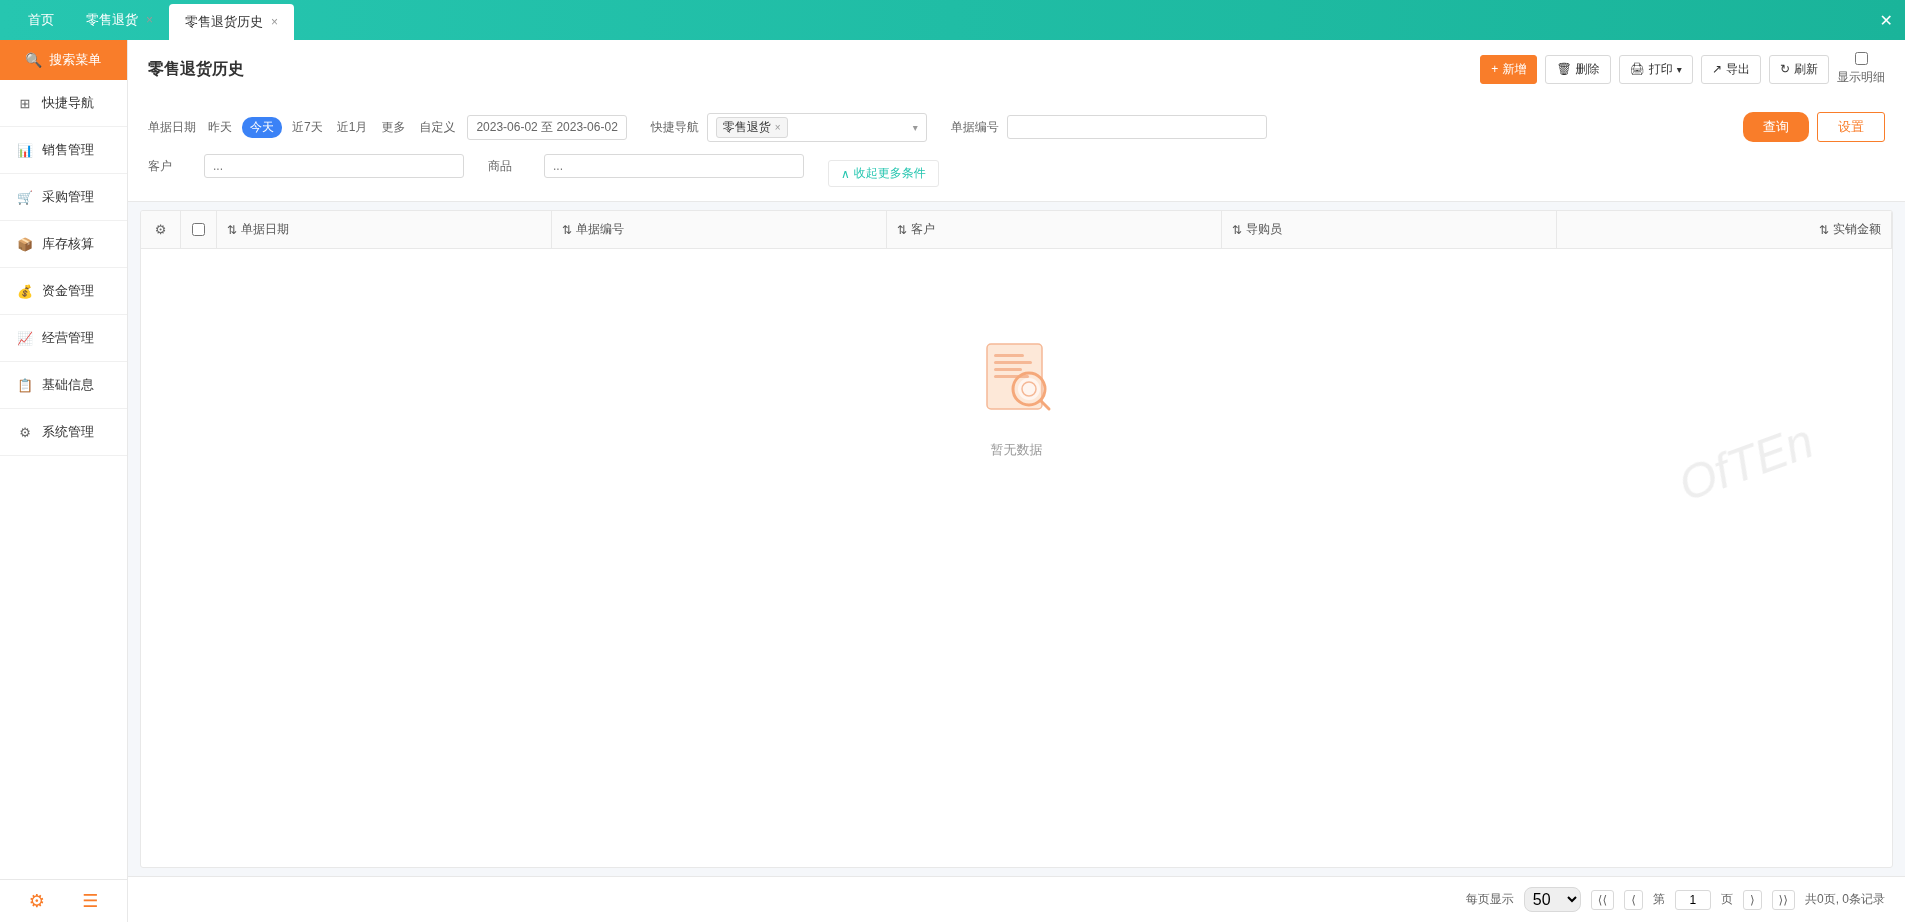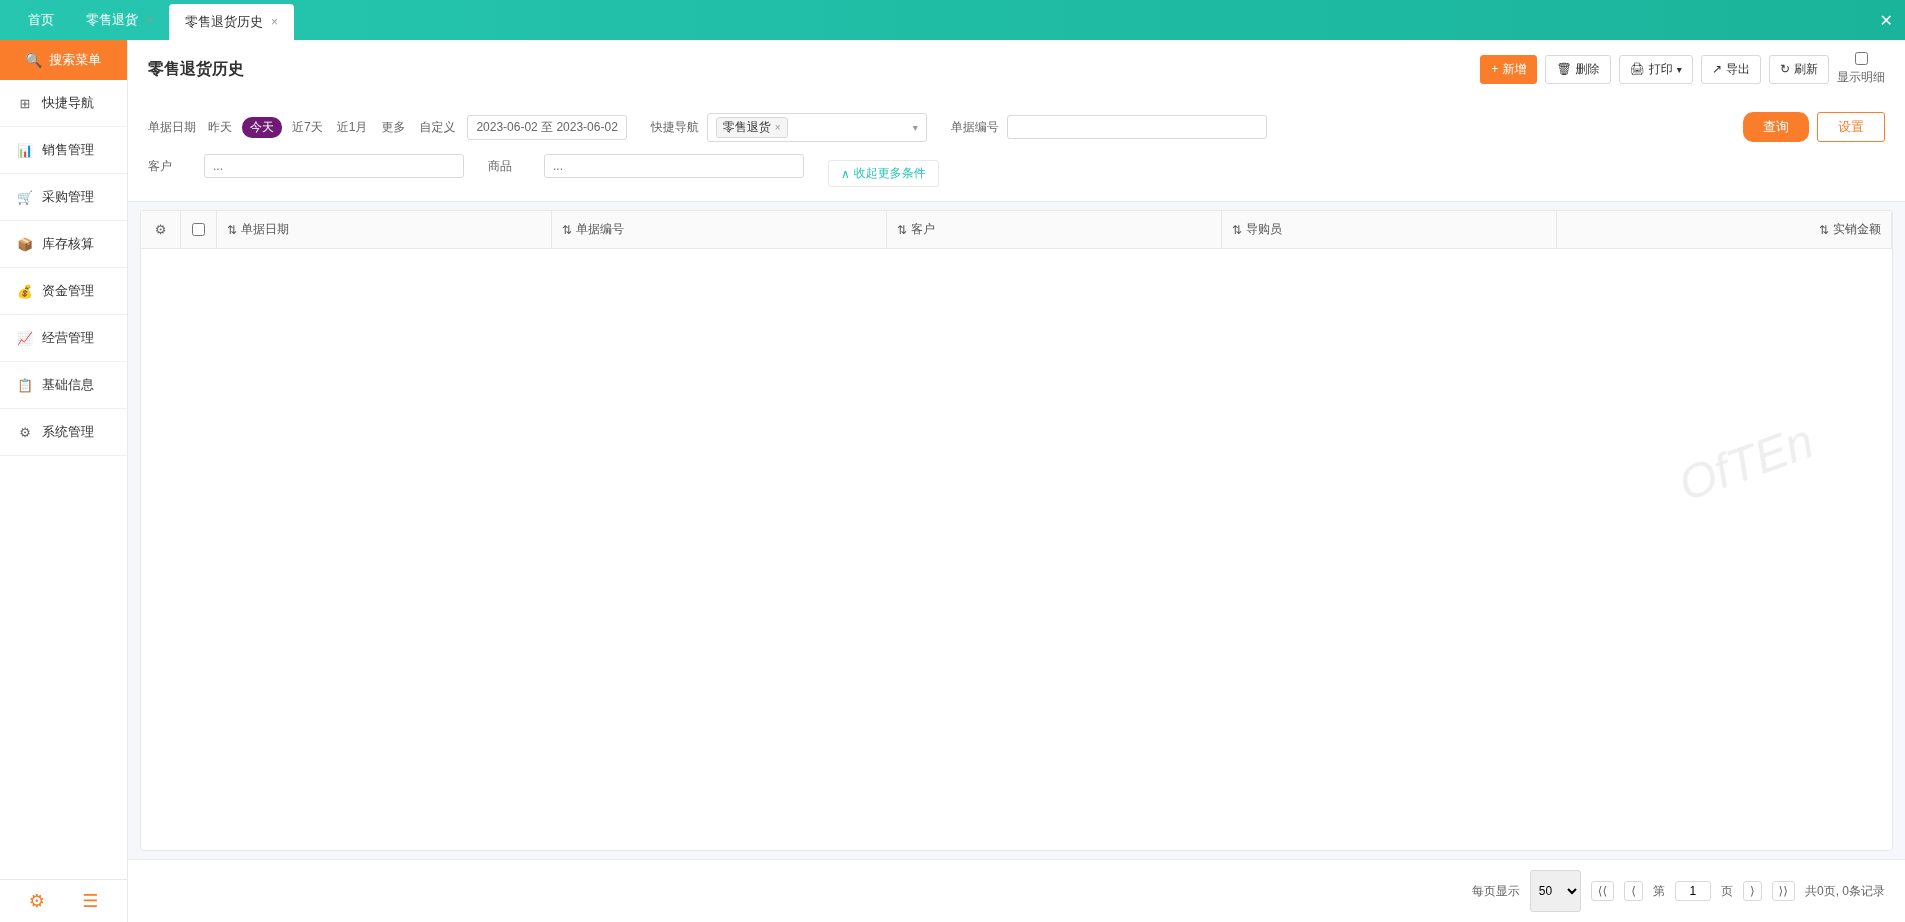--- a/index.html
+++ b/index.html
@@ -213,21 +213,21 @@
       align-items: center;
       gap: 6px;
     }
     .date-opt {
       color: #666;
       font-size: 12px;
       cursor: pointer;
       padding: 2px 4px;
     }
     .date-opt.active {
-      background: #701a75;
+      background: #3b82f6;
       color: white;
       border-radius: 10px;
       padding: 2px 8px;
     }
     .date-range {
       color: #666;
       font-size: 12px;
       border: 1px solid #d9d9d9;
       padding: 3px 8px;
       border-radius: 3px;
@@ -369,23 +369,23 @@
       padding: 10px 20px;
       display: flex;
       align-items: center;
       justify-content: flex-end;
       gap: 10px;
       font-size: 12px;
       color: #666;
     }
     .page-size-select {
       border: 1px solid #d9d9d9;
-      border-radius: 3px;
-      padding: 12px 4px;
-      font-size: 12px;
+      border-radius: 8px;
+      padding: 2px 4px;
+      font-size: 16px;
       outline: none;
     }
     .page-nav-btn {
       border: 1px solid #d9d9d9;
       background: white;
       padding: 2px 6px;
       border-radius: 3px;
       cursor: pointer;
       color: #666;
       font-size: 12px;
@@ -598,20 +598,37 @@
         <div class="th-cell">
           <span>⇅</span>
           <span>导购员</span>
         </div>
         <div class="th-cell th-amount">
           <span>⇅</span>
           <span>实销金额</span>
         </div>
       </div>
 
+      <div class="empty-state">
+        <svg class="empty-icon" viewBox="0 0 100 100" xmlns="http://www.w3.org/2000/svg">
+
+          <rect x="20" y="15" width="55" height="65" rx="4" fill="#fde8d8" stroke="#f5b896" stroke-width="1.5"></rect>
+          <rect x="27" y="25" width="30" height="3" rx="1.5" fill="#f5b896"></rect>
+          <rect x="27" y="32" width="38" height="3" rx="1.5" fill="#f5b896"></rect>
+          <rect x="27" y="39" width="28" height="3" rx="1.5" fill="#f5b896"></rect>
+          <rect x="27" y="46" width="35" height="3" rx="1.5" fill="#f5b896"></rect>
+
+          <circle cx="62" cy="60" r="16" fill="none" stroke="#f5a87a" stroke-width="3"></circle>
+          <circle cx="62" cy="60" r="11" fill="#fff5ef"></circle>
+          <line x1="74" y1="72" x2="82" y2="80" stroke="#f5a87a" stroke-width="3" stroke-linecap="round"></line>
+
+          <circle cx="62" cy="60" r="7" fill="none" stroke="#f5b896" stroke-width="1.5"></circle>
+        </svg>
+        <span class="empty-text">暂无数据</span>
+      </div>
     </div>
 
     <div class="pagination-bar">
       <span>每页显示</span>
       <select class="page-size-select">
         <option>50</option>
         <option>10</option>
         <option>20</option>
         <option>100</option>
       </select>

